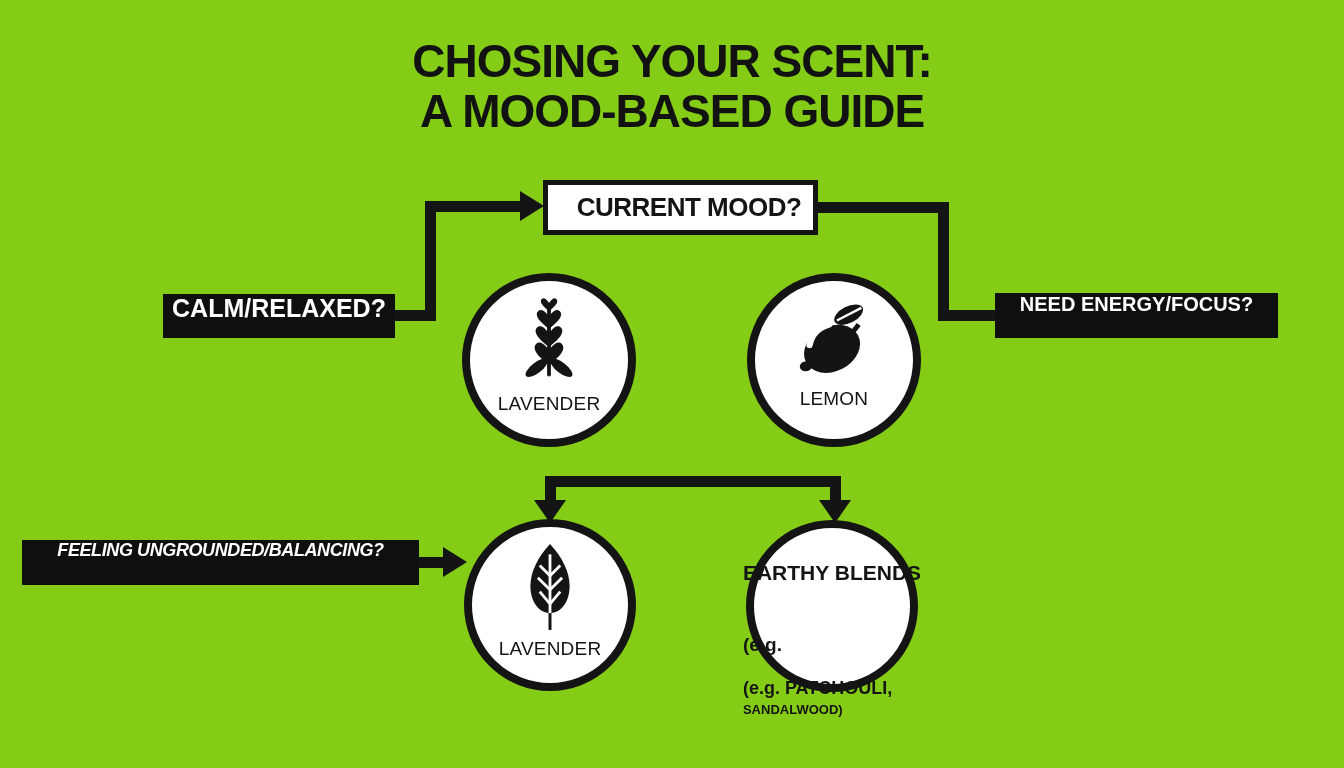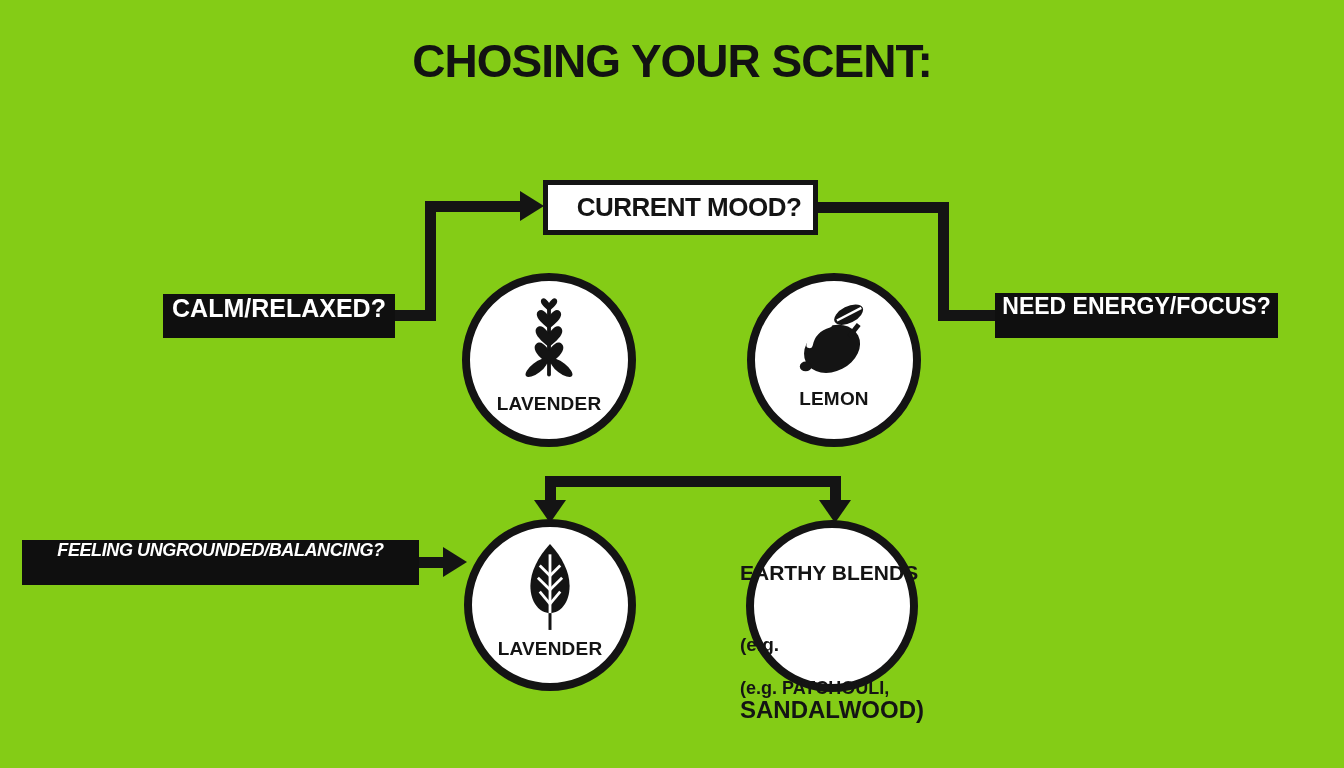--- a/index.html
+++ b/index.html
@@ -31,21 +31,21 @@
   }
   
   .tag{
     position:absolute;
     background:#0f0f0f;color:#ffffff;
     display:flex;justify-content:center;
     font-weight:bold;white-space:nowrap;
     box-sizing:border-box;
   }
   .tag-calm{left:163px;top:294px;width:232px;height:44px;font-size:25px;}
-  .tag-energy{left:995px;top:293px;width:283px;height:45px;font-size:23px;}
+  .tag-energy{left:995px;top:293px;width:283px;height:45px;font-size:20px;}
   .tag-feeling{left:22px;top:540px;width:397px;height:45px;font-size:18px;letter-spacing:-0.4px;font-style:italic;}
   
   .seg{position:absolute;background:#141414;}
   .seg-left-a{left:394px;top:310px;width:42px;height:11px;}
   .seg-left-v{left:425px;top:201px;width:11px;height:120px;}
   .seg-left-b{left:430px;top:201px;width:92px;height:11px;}
   .seg-right-a{left:818px;top:202px;width:131px;height:11px;}
   .seg-right-v{left:938px;top:202px;width:11px;height:119px;}
   .seg-right-b{left:938px;top:310px;width:57px;height:11px;}
   .seg-branch-bar{left:545px;top:476px;width:296px;height:11px;}
@@ -64,44 +64,45 @@
     position:absolute;
     box-sizing:border-box;
     background:#ffffff;border:8px solid #141414;border-radius:50%;
     display:flex;flex-direction:column;align-items:center;
   }
   .c1{left:462px;top:273px;width:174px;height:174px;}
   .c2{left:747px;top:273px;width:174px;height:174px;}
   .c3{left:464px;top:519px;width:172px;height:172px;}
   .c4{left:746px;top:520px;width:172px;height:172px;}
   .circle-label{
-    font-size:19px;font-weight:bold;letter-spacing:0.2px;
+    font-size:19px;font-weight:normal;letter-spacing:0.2px;
     color:#141414;white-space:nowrap;
   }
   .c1 .icon{margin-top:17px;}
   .c1 .circle-label{margin-top:3px;}
   .c2 .icon{margin-top:21px;}
   .c2 .circle-label{}
   .c3 .icon{margin-top:14px;}
   .c3 .circle-label{margin-top:1px;}
   .earthy-text{
     margin-top:32px;font-weight:bold;color:#141414;
   }
   .earthy-l1{font-size:21px;line-height:25px;white-space:nowrap;}
   .earthy-l2{font-size:19px;line-height:24px;margin-top:48px;}
   .earthy-l3{font-size:18px;line-height:22px;margin-top:20px;white-space:nowrap;}
-  .earthy-l4{font-size:24px;line-height:22px;white-space:nowrap;}
+  .earthy-l4{font-size:13px;line-height:22px;white-space:nowrap;}
 </style>
 </head>
 <body>
 
 <div class="canvas">
 
   <div class="title">
     <div>CHOSING YOUR SCENT:</div>
+    <div>A MOOD-BASED GUIDE</div>
   </div>
 
   <div class="seg seg-left-a"></div>
   <div class="seg seg-left-v"></div>
   <div class="seg seg-left-b"></div>
   <div class="arrow arrow-right arrow-mood"></div>
 
   <div class="seg seg-right-a"></div>
   <div class="seg seg-right-v"></div>
   <div class="seg seg-right-b"></div>

